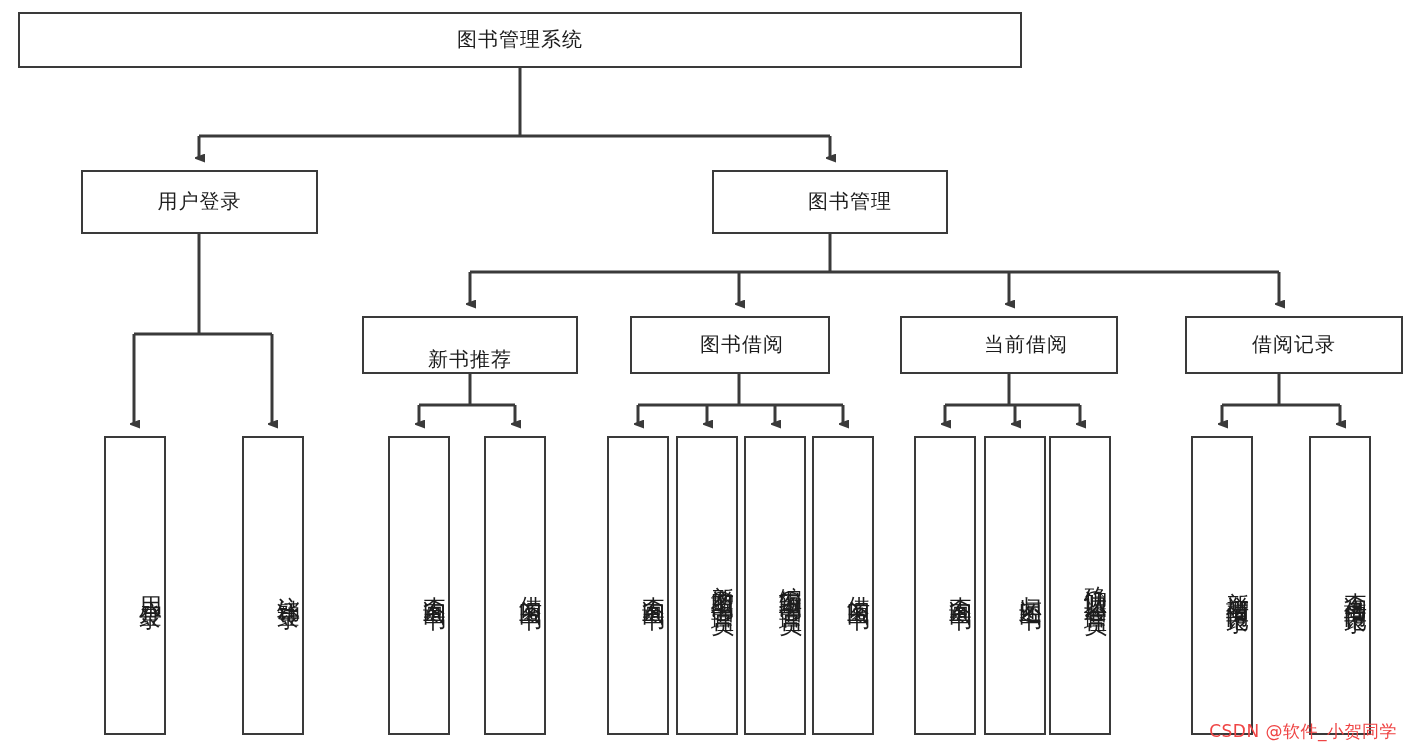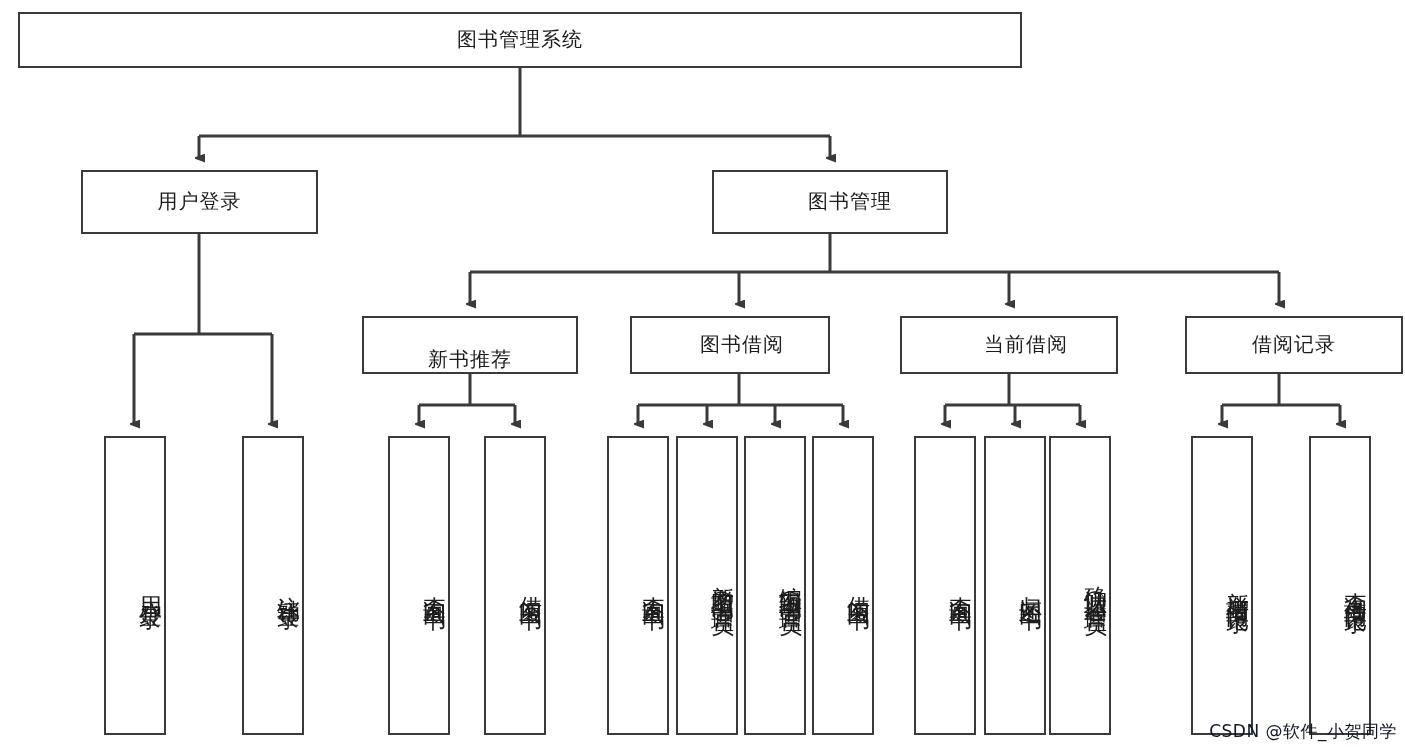--- a/index.html
+++ b/index.html
@@ -53,21 +53,21 @@
   }
   .node.vert > span {
     display: block;
     text-align: center;
   }
   #watermark {
     position: absolute;
     right: 8px;
     bottom: 4px;
     font-size: 17px;
-    color: #0f172a;
+    color: #ef4444;
     letter-spacing: 0.5px;
     white-space: nowrap;
     z-index: 5;
   }
 </style>
 </head>
 <body>
 
 <div id="canvas">
 

